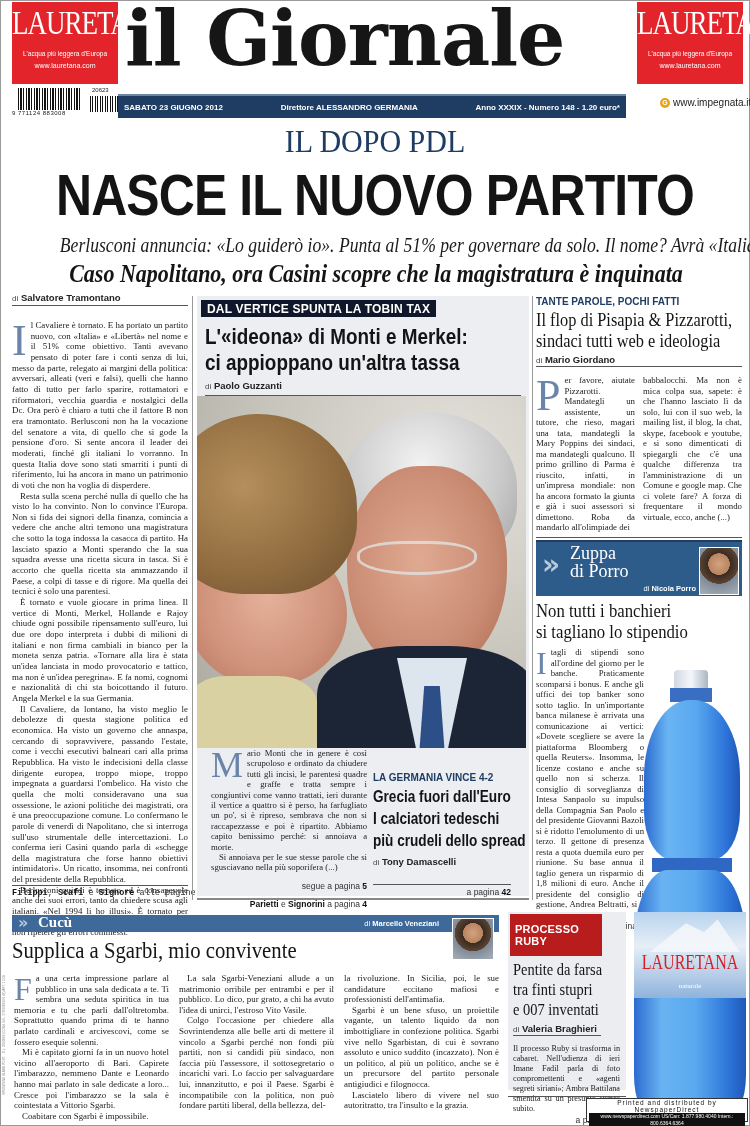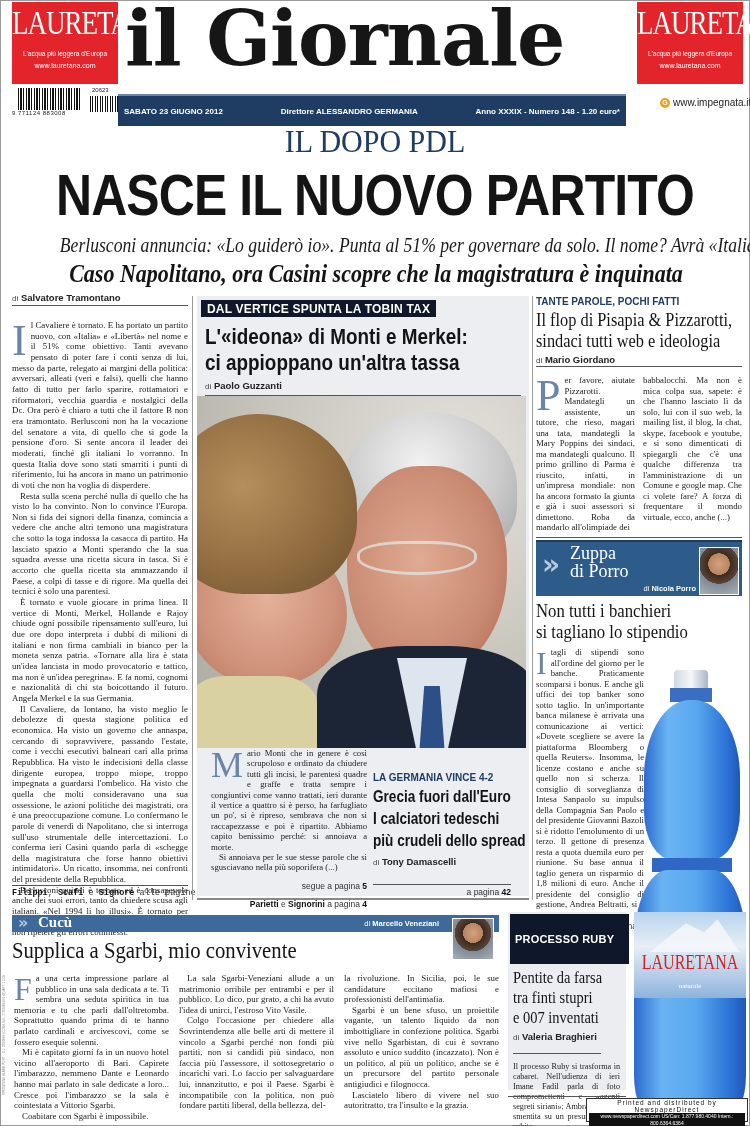--- a/index.html
+++ b/index.html
@@ -18,21 +18,21 @@
   .barcode { position: absolute; left: 12px; top: 86px; width: 100px; height: 32px; }
   .barcode .bars { position: absolute; left: 6px; top: 2px; width: 64px; height: 22px;
     background: repeating-linear-gradient(90deg, #111 0 1px, #fff 1px 2px, #111 2px 4px, #fff 4px 5px, #111 5px 6px, #fff 6px 8px); }
   .barcode .bars2 { position: absolute; left: 78px; top: 10px; width: 30px; height: 16px;
     background: repeating-linear-gradient(90deg, #111 0 1px, #fff 1px 2px, #111 2px 3px, #fff 3px 5px); }
   .barcode .num { position: absolute; left: 0; top: 24px; font-family: "Liberation Sans", sans-serif; font-size: 6px; letter-spacing: 0.5px; }
   .barcode .issue { position: absolute; left: 80px; top: 1px; font-family: "Liberation Sans", sans-serif; font-size: 6px; }
 
   .masthead-title { position: absolute; left: 125px; top: -6px; width: 500px; font-family: "DejaVu Serif", serif; font-weight: bold; font-size: 76px; letter-spacing: -1px; color: #161616; white-space: nowrap; }
 
-  .date-bar { position: absolute; left: 118px; top: 94px; width: 508px; height: 32px; background: #1f3c63; color: #fff; font-family: "Liberation Sans", sans-serif; font-weight: bold; font-size: 8px; display: flex; justify-content: space-between; align-items: center; padding: 0 6px; border-top: 2px solid #6c86a8; gap: 33px; }
+  .date-bar { position: absolute; left: 118px; top: 94px; width: 508px; height: 24px; background: #1f3c63; color: #fff; font-family: "Liberation Sans", sans-serif; font-weight: bold; font-size: 8px; display: flex; justify-content: space-between; align-items: center; padding: 0 6px; border-top: 2px solid #6c86a8; gap: 33px; }
   .site-url { position: absolute; left: 660px; top: 97px; font-family: "Liberation Sans", sans-serif; font-size: 10px; color: #222; display: flex; align-items: center; gap: 3px; }
   .site-url .g-icon { display: inline-block; width: 10px; height: 10px; border-radius: 50%; background: #e8a21a; color: #fff; font-size: 7px; font-weight: bold; line-height: 10px; text-align: center; }
 
   
   .kicker { position: absolute; left: 0; width: 750px; top: 124px; text-align: center; font-family: "Liberation Serif", serif; font-size: 30px; color: #1f3c63; transform: scaleY(1.05); letter-spacing: 0px; }
   .headline { position: absolute; left: 0; width: 750px; top: 162px; text-align: center; font-family: "Liberation Sans", sans-serif; font-weight: bold; font-size: 58px; letter-spacing: -1px; color: #141414; transform: scaleX(0.86); transform-origin: center; line-height: 66px; }
   .subhead1 { position: absolute; left: 8px; width: 740px; top: 234px; text-align: center; font-family: "Liberation Serif", serif; font-style: italic; font-size: 20.5px; color: #1a1a1a; white-space: nowrap; transform: scaleX(0.86); transform-origin: center; }
   .subhead2 { position: absolute; left: 4px; width: 744px; top: 260px; text-align: center; font-family: "Liberation Serif", serif; font-style: italic; font-weight: bold; font-size: 25px; color: #141414; white-space: nowrap; transform: scaleX(0.88); transform-origin: center; }
 
   
@@ -120,23 +120,23 @@
   .cucu-banner .by { position: absolute; right: 60px; top: 4px; font-family: "Liberation Sans", sans-serif; font-size: 7.5px; color: #fff; }
   .cucu-banner .by b { font-weight: bold; }
   .cucu-avatar { position: absolute; left: 452px; top: 918px; width: 42px; height: 42px; }
   .cucu-title { position: absolute; left: 12px; top: 938px; font-family: "Liberation Serif", serif; font-size: 23px; color: #141414; white-space: nowrap; transform: scaleX(0.9); transform-origin: left; }
   .cucu-cols { position: absolute; left: 14px; top: 973px; width: 486px; display: flex; gap: 10px; }
   .cucu-cols .body-text { width: 155px; font-size: 8.9px; line-height: 10.6px; }
   .side-credit { position: absolute; left: 2px; top: 975px; width: 6px; height: 120px; }
   .side-credit span { display: block; font-family: "Liberation Sans", sans-serif; font-size: 3px; color: #888; writing-mode: vertical-rl; transform: rotate(180deg); white-space: nowrap; overflow: hidden; height: 120px; }
 
   .ruby-box { position: absolute; left: 508px; top: 912px; width: 118px; height: 178px; background: #ecedf0; }
-  .ruby-box .tag-bar { font-size: 11px; padding: 19px 5px; display: block; width: 119px; margin: 2px 0 0 2px; background: #0f172a; }
+  .ruby-box .tag-bar { font-size: 11px; padding: 9px 5px; display: block; width: 92px; margin: 2px 0 0 2px; background: #b91c1c; }
   .ruby-box .ttl { margin: 4px 0 0 5px; font-family: "Liberation Serif", serif; font-size: 17px; line-height: 20px; color: #141414; white-space: nowrap; transform: scaleX(0.85); transform-origin: left; }
-  .ruby-box .byline { margin: 3px 0 0 5px; border-bottom: 1px solid #555; width: 88px; padding-bottom: 11px; }
+  .ruby-box .byline { margin: 3px 0 0 5px; border-bottom: 1px solid #555; width: 88px; padding-bottom: 1px; }
   .ruby-box .body-text { margin: 8px 6px 0 5px; font-size: 8.2px; line-height: 10px; }
   .ruby-box .ref { margin: 1px 6px 0 0; }
   .ruby-rule { position: absolute; left: 508px; top: 1096px; width: 118px; height: 1px; background: #555; }
 
   .pd-credit { position: absolute; left: 586px; top: 1098px; width: 162px; height: 24px; border: 1px solid #333; background: #fff; font-family: "Liberation Sans", sans-serif; text-align: center; }
   .pd-credit .l1 { font-size: 6.5px; letter-spacing: 1px; color: #111; line-height: 7px; }
   .pd-credit .l2 { font-size: 5px; color: #fff; background: #111; line-height: 7px; margin: 0 2px; }
 </style>
 </head>
 <body>

